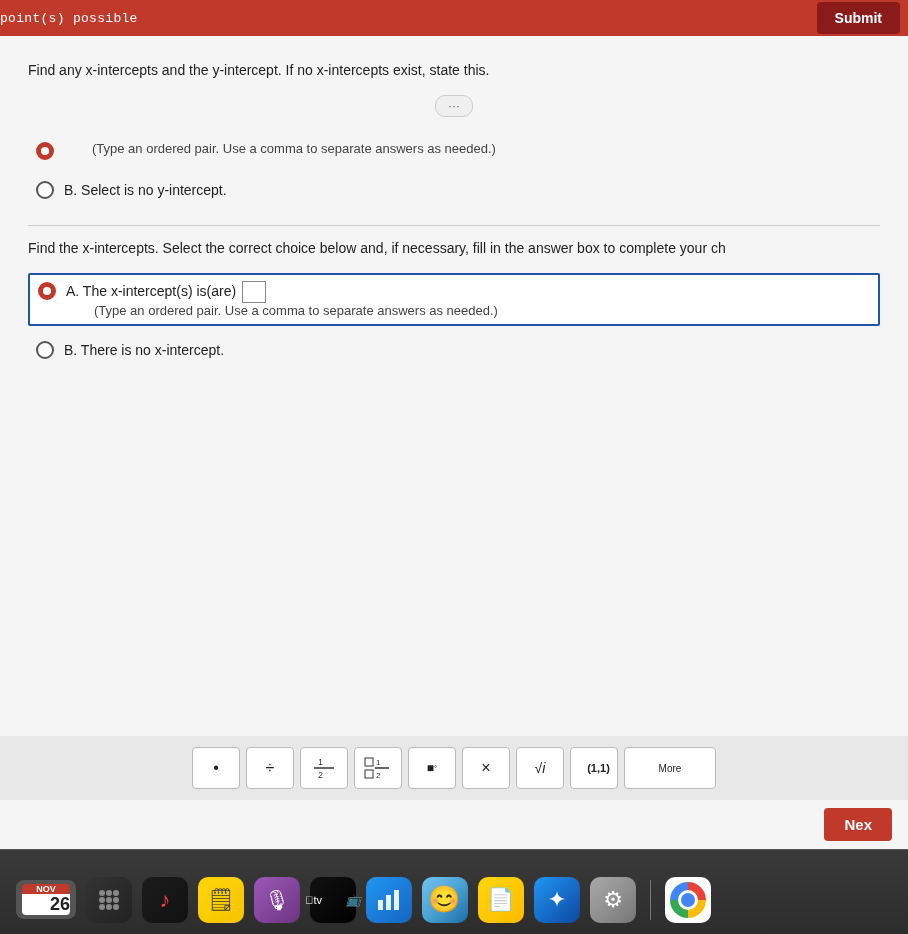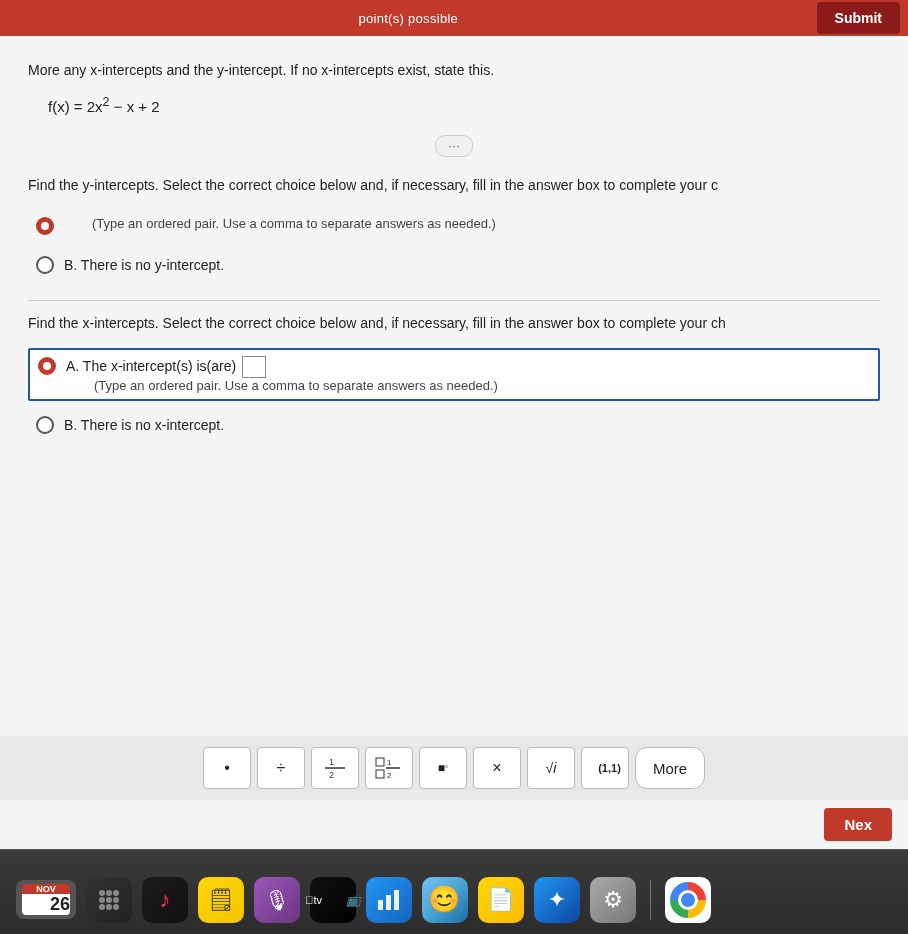--- a/index.html
+++ b/index.html
@@ -18,21 +18,22 @@
       height: 36px;
       display: flex;
       align-items: center;
       justify-content: flex-end;
       padding-right: 8px;
     }
     .top-bar-left {
       flex: 1;
       display: flex;
       align-items: center;
-      justify-content: center;
+      justify-content: flex-start;
+      font-family: Liberation Mono, monospace;
     }
     .points-possible {
       color: #fff;
       font-size: 13px;
       font-weight: 500;
       letter-spacing: 0.3px;
     }
     .submit-btn {
       background: #8B1A1A;
       color: white;
@@ -176,24 +177,23 @@
       width: 48px;
       height: 42px;
       display: flex;
       align-items: center;
       justify-content: center;
       font-size: 16px;
       cursor: pointer;
       color: #222;
     }
     .math-btn.more-btn {
-      width: 70px;
-      font-size: 15px;
+      width: 92px;
+      font-size: 10px;
       font-weight: 500;
-      border-radius: 12px;
     }
 
     
     .next-area {
       background: #f5f5f5;
       display: flex;
       justify-content: flex-end;
       padding: 8px 16px;
     }
     .next-btn {
@@ -328,46 +328,42 @@
 
 <div class="top-bar">
   <div class="top-bar-left">
     <span class="points-possible">point(s) possible</span>
   </div>
   <button class="submit-btn">Submit</button>
 </div>
 
 <div class="main-content">
 
-  <p class="question-text">More any x-intercepts and the y-intercept. If no x-intercepts exist, state this.</p>
-
-  <div class="function-display">
-    <span>f(x) = 2x<sup>2</sup> − x + 2</span>
-  </div>
+  <p class="question-text">Find any x-intercepts and the y-intercept. If no x-intercepts exist, state this.</p>
+
 
   <div class="divider-container">
     <button class="ellipsis-btn">···</button>
   </div>
 
-  <p class="section-question">Find the y-intercepts. Select the correct choice below and, if necessary, fill in the answer box to complete your c</p>
 
   <div class="choice-group">
 
     <div class="choice-item">
       <div class="radio-outer filled">
         <div class="radio-inner"></div>
       </div>
       <div>
         <div class="sub-text">(Type an ordered pair. Use a comma to separate answers as needed.)</div>
       </div>
     </div>
 
     <div class="choice-item">
       <div class="radio-outer"></div>
-      <div class="choice-label">B.  There is no y-intercept.</div>
+      <div class="choice-label">B.  Select is no y-intercept.</div>
     </div>
   </div>
 
   <hr class="section-divider">
 
   <p class="section-question">Find the x-intercepts. Select the correct choice below and, if necessary, fill in the answer box to complete your ch</p>
 
   <div class="choice-group">
 
     <div class="choice-item selected-box">

